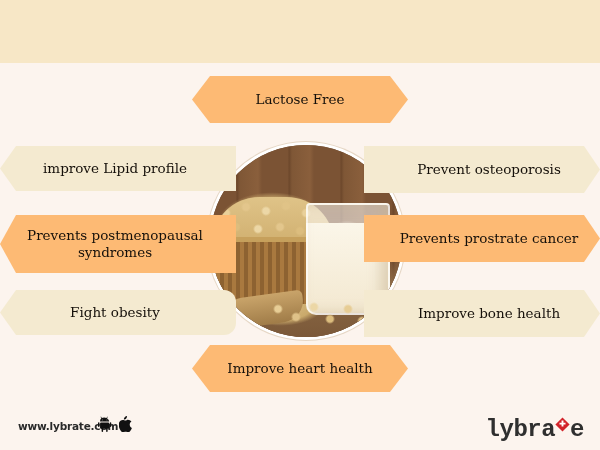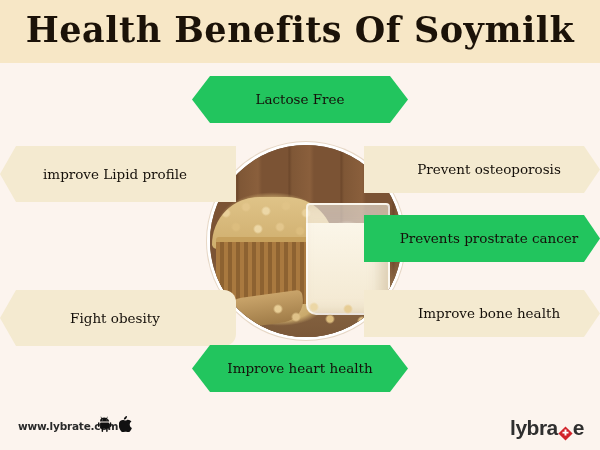--- a/index.html
+++ b/index.html
@@ -153,21 +153,21 @@
   .banner .label {
     width: 100%;
     text-align: center;
     padding: 0 6px;
   }
 
   
   .banner.left {
     left: 0;
     width: 236px;
-    height: 56px;
+    height: 45px;
     clip-path: polygon(16px 0, 236px 0, 236px 100%, 16px 100%, 0 50%);
   }
   .banner.left .label {
     padding-left: 14px;
     padding-right: 20px;
   }
   
   .banner.right {
     left: 364px;
     width: 236px;
@@ -179,21 +179,21 @@
     padding-right: 4px;
   }
   
   .banner.hex {
     width: 216px;
     height: 47px;
     clip-path: polygon(18px 0, 198px 0, 216px 50%, 198px 100%, 18px 100%, 0 50%);
   }
 
   .fill-cream { background: #f4ead0; }
-  .fill-white { background: #22c55e; }
+  .fill-white { background: #fdba74; }
 
   .banner.tall { height: 58px; }
   .banner.tall.left  { clip-path: polygon(16px 0, 236px 0, 236px 100%, 16px 100%, 0 50%); }
 
   
   #banner-top    { left: 192px; top: 76px; }
   #banner-l1     { top: 146px; }
   #banner-l2     { top: 215px; }
   #banner-l3     { top: 290px; border-radius: 12px; }
   #banner-r1     { top: 146px; }
@@ -225,61 +225,63 @@
     top: 8px;
     display: flex;
     align-items: center;
     gap: 7px;
   }
   .logo {
     position: absolute;
     right: 16px;
     top: 8px;
     display: flex;
-    align-items: flex-end;
-    font-family: Liberation Sans, sans-serif;
-    font-size: 21px;
+    align-items: flex-start;
+    font-family: Liberation Mono, monospace;
+    font-size: 24px;
     font-weight: 600;
     color: #2f2f2f;
     letter-spacing: -0.5px;
   }
   .logo .cross-mark {
     display: inline-block;
     position: relative;
     width: 15px;
     height: 15px;
     margin: 0 0px;
     transform: translateY(1px);
   }
   .logo .cross-mark svg { display: block; }
 </style>
 </head>
 <body>
 
 <div id="infographic">
 
   <div class="header-band"></div>
-  <div class="title">Health Benefits Of Soymilk</div>
 
   <div class="photo-circle">
     <div class="photo-inner">
       <div class="beans-pile"></div>
       <div class="basket"></div>
       <div class="glass"></div>
       <div class="scoop"></div>
       <div class="loose-beans"></div>
     </div>
   </div>
 
   <div class="banner hex fill-white" id="banner-top">
     <span class="label">Lactose Free</span>
   </div>
 
   <div class="banner left fill-cream" id="banner-l1">
     <span class="label">improve Lipid profile</span>
+  </div>
+  <div class="banner left tall fill-white" id="banner-l2">
+    <span class="label">Prevents postmenopausal syndromes</span>
   </div>
   <div class="banner left fill-cream" id="banner-l3">
     <span class="label">Fight obesity</span>
   </div>
 
   <div class="banner right fill-cream" id="banner-r1">
     <span class="label">Prevent osteoporosis</span>
   </div>
   <div class="banner right fill-white" id="banner-r2">
     <span class="label">Prevents prostrate cancer</span>

